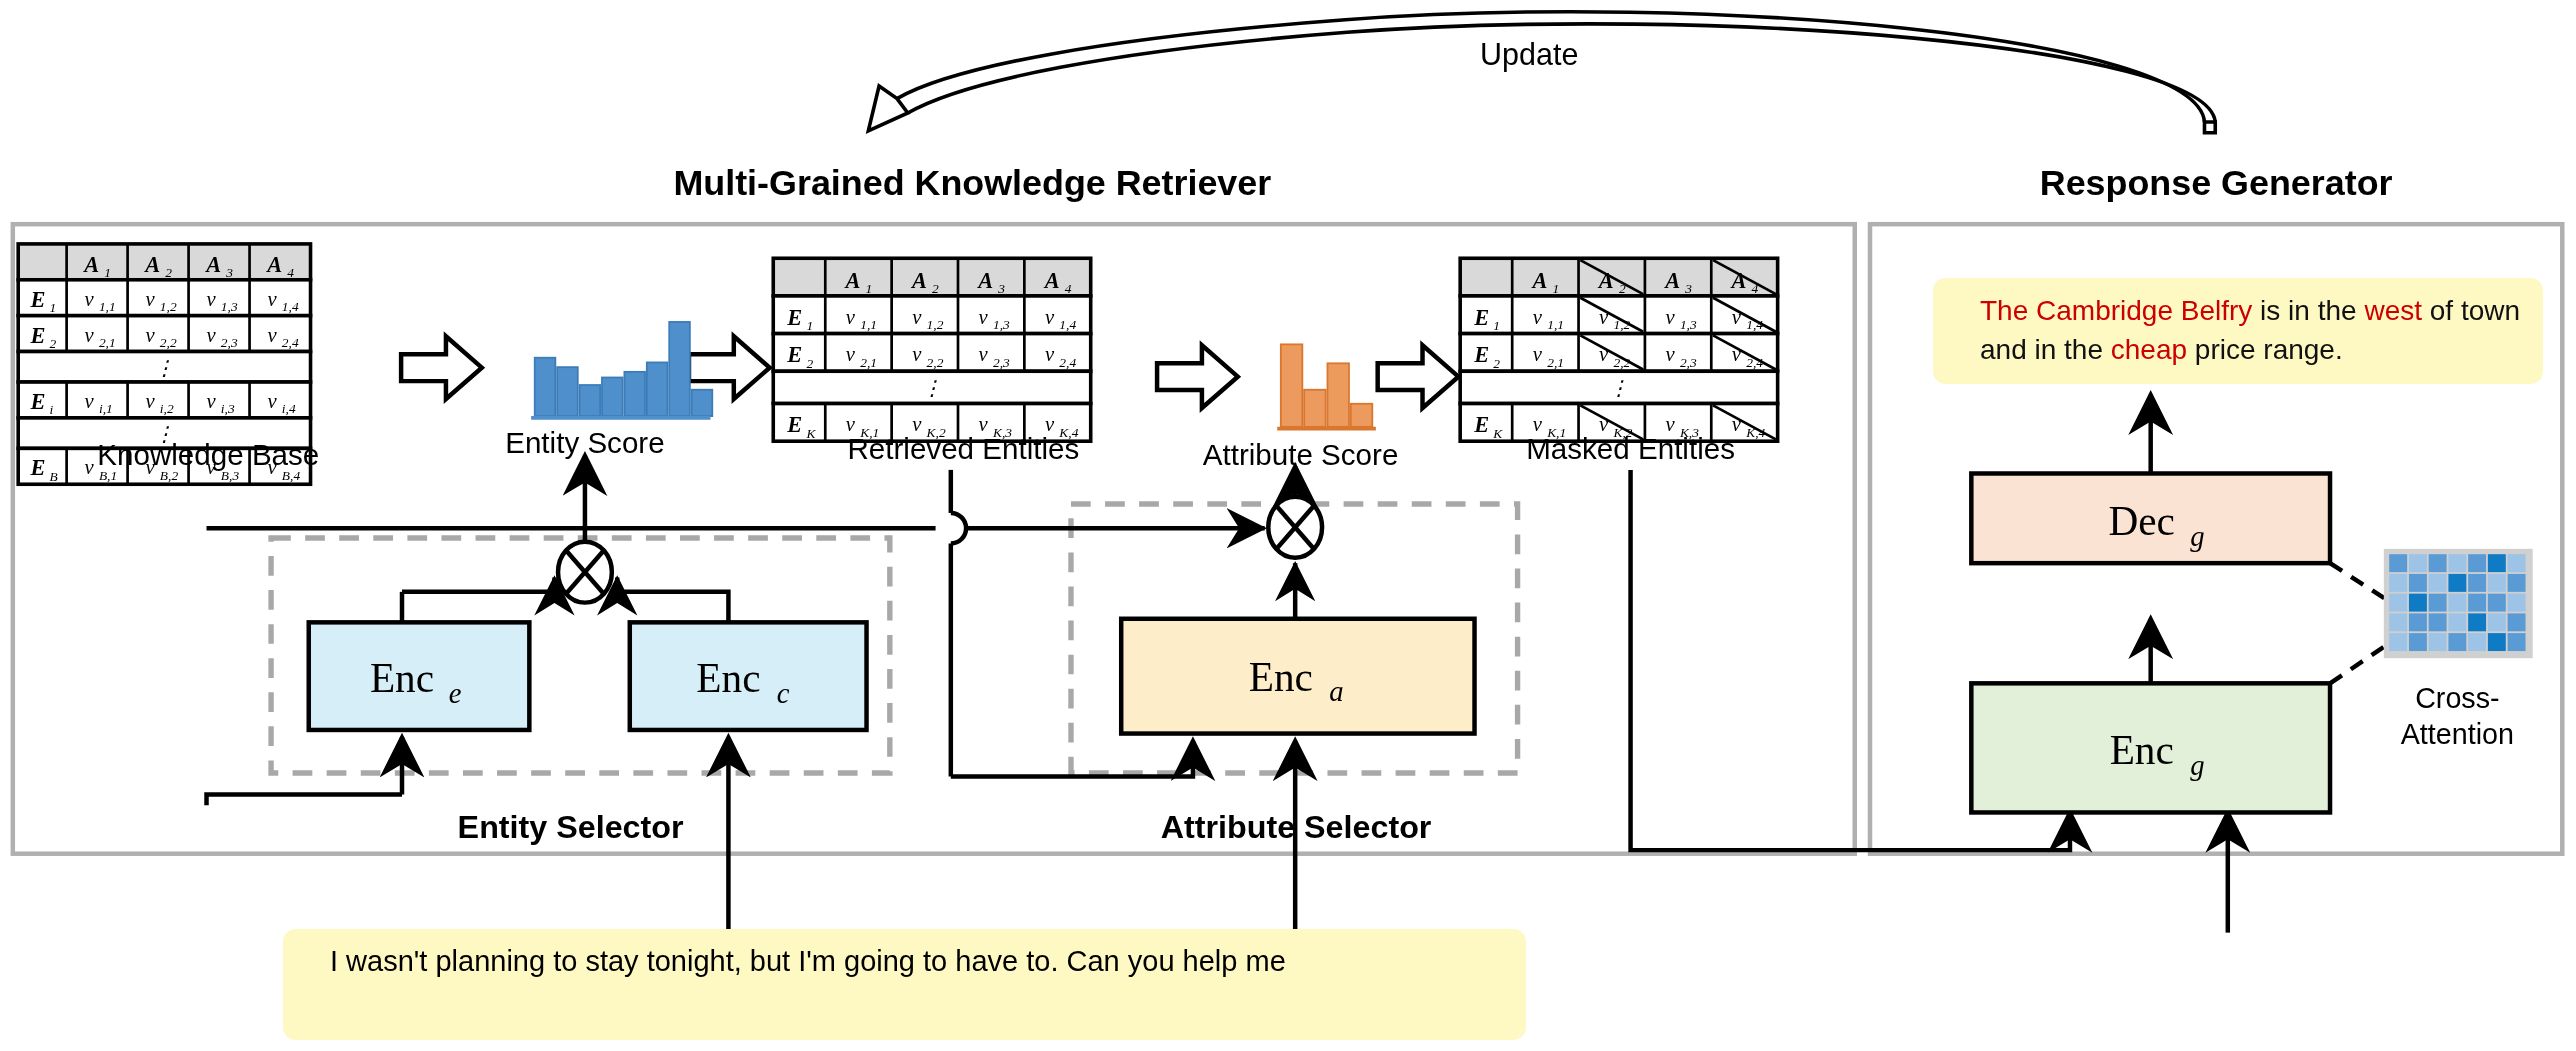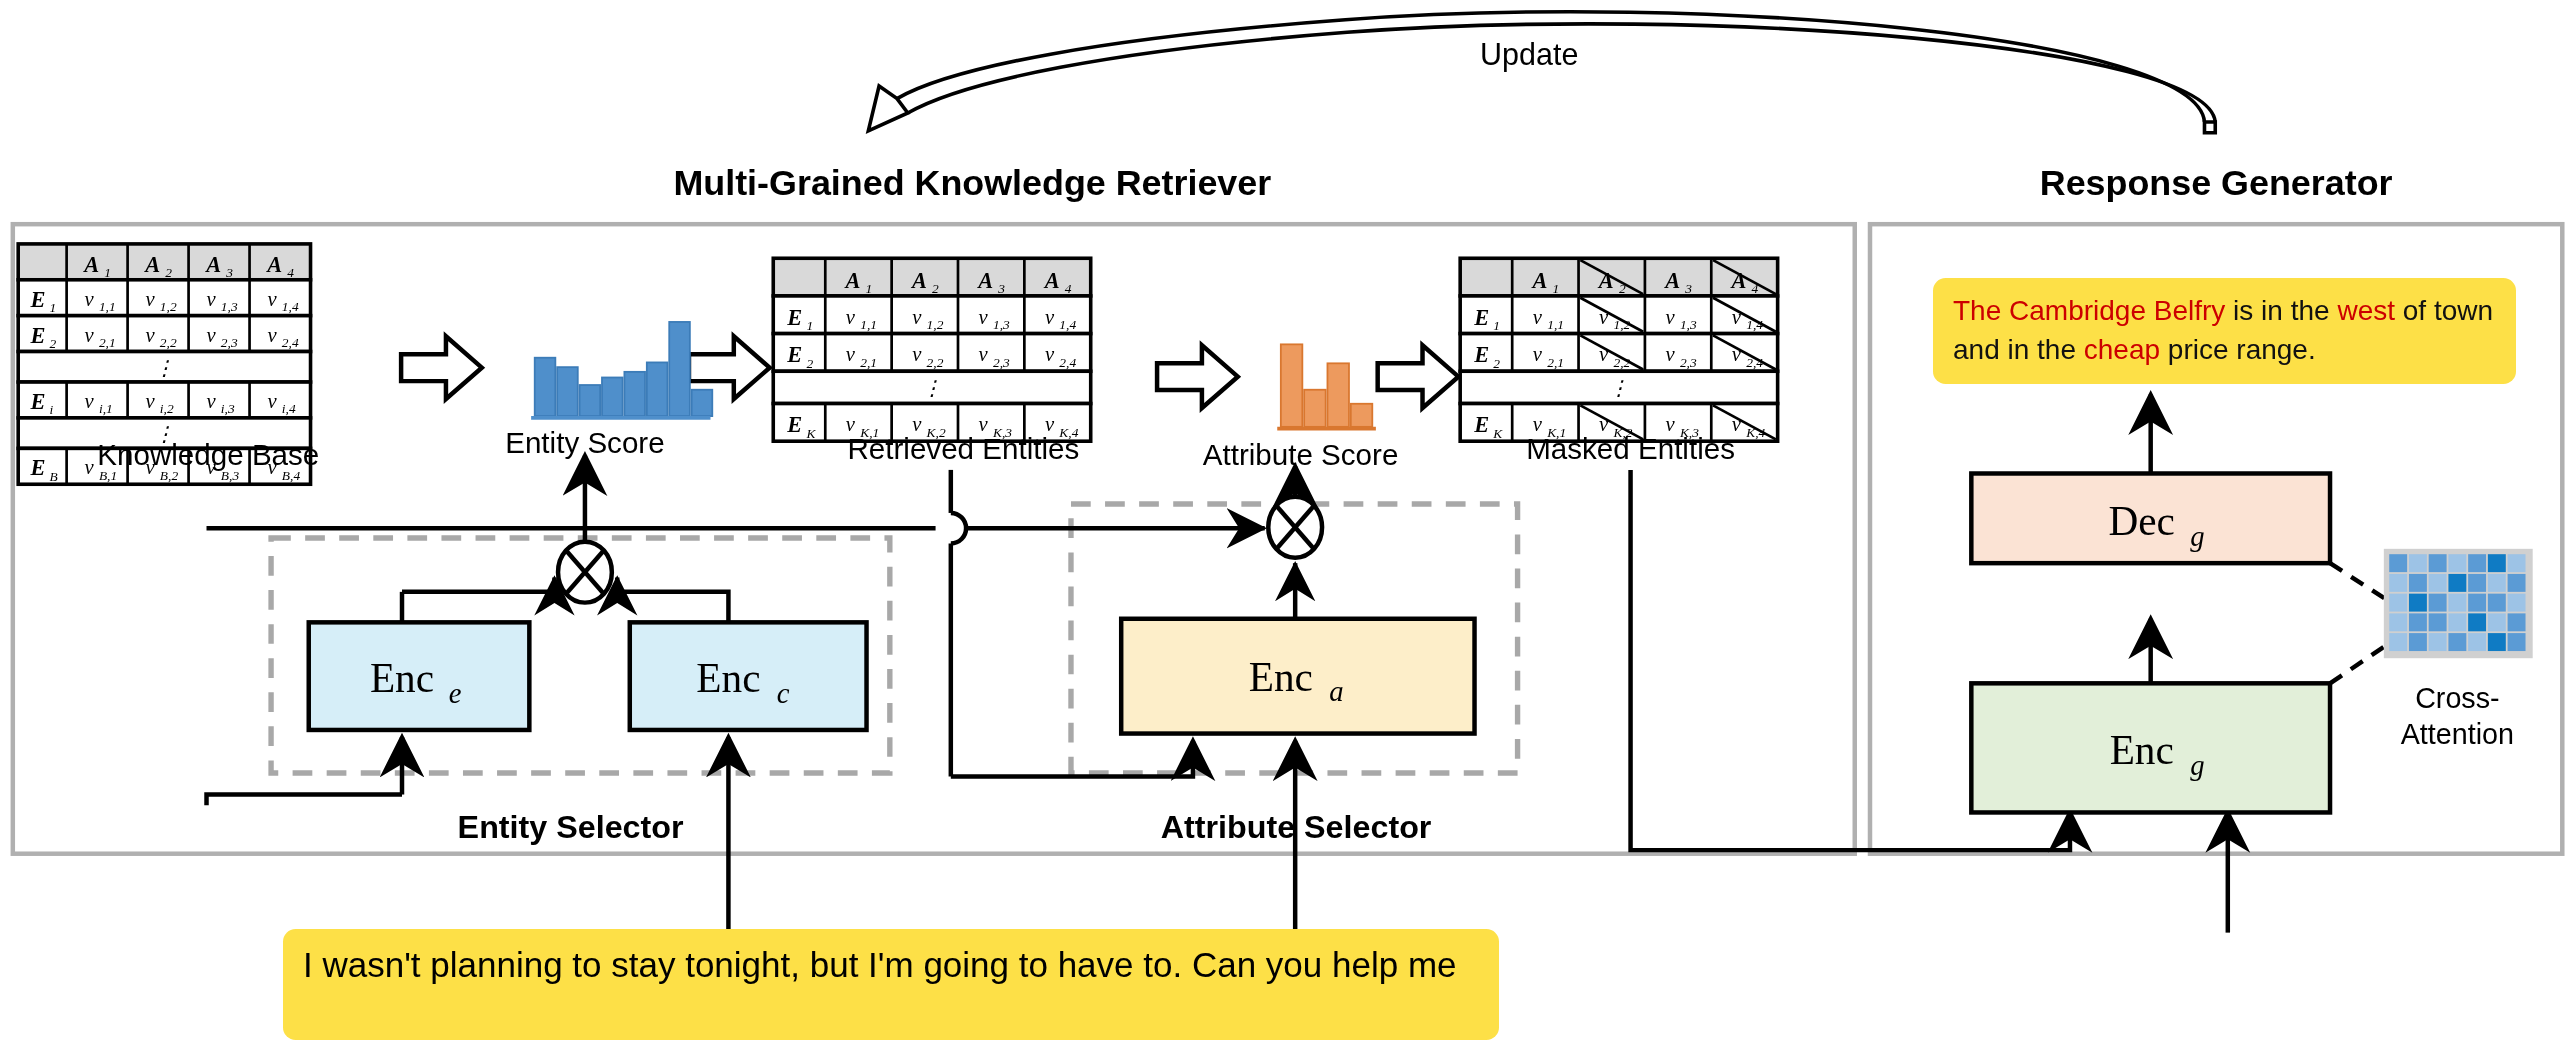--- a/index.html
+++ b/index.html
@@ -8,23 +8,23 @@
   svg.layer{position:absolute;left:0;top:0;width:2576px;height:1051px;}
   .ttl{font-family:"Liberation Sans",sans-serif;font-weight:bold;font-size:40px;fill:#000;}
   .cap{font-family:"Liberation Sans",sans-serif;font-size:33px;fill:#000;}
   .capb{font-family:"Liberation Sans",sans-serif;font-weight:bold;font-size:36px;fill:#000;}
   .upd{font-family:"Liberation Sans",sans-serif;font-size:34px;fill:#000;}
   .blk{font-family:"Liberation Serif",serif;font-size:46px;fill:#000;}
   .blksub{font-family:"Liberation Serif",serif;font-style:italic;font-size:32px;fill:#000;}
   .thdr{font-family:"Liberation Serif",serif;font-weight:bold;font-style:italic;font-size:25px;fill:#000;}
   .tcel{font-family:"Liberation Serif",serif;font-style:italic;font-size:23px;fill:#000;}
   .tsub{font-family:"Liberation Serif",serif;font-style:italic;font-size:15px;fill:#000;}
-  .utt{font-family:"Liberation Sans",sans-serif;font-size:35px;fill:#1a1a1a;}
+  .utt{font-family:"Liberation Sans",sans-serif;font-size:29px;fill:#1a1a1a;}
   .cross{font-family:"Liberation Sans",sans-serif;font-size:32px;fill:#000;}
-  .bubble{position:absolute;border-radius:12.6px;background:#fde047;}
+  .bubble{position:absolute;border-radius:12.6px;background:#fef9c3;padding-left:27px;}
 </style>
 </head>
 <body>
 
 <div id="stage">
 
   <svg class="layer" viewBox="0 0 2872 1172">
     <defs>
       <marker id="arw" markerWidth="12" markerHeight="12" refX="9" refY="5" orient="auto">
         <path d="M0,0 L10,5 L0,10 L3,5 Z" fill="#000"></path>

